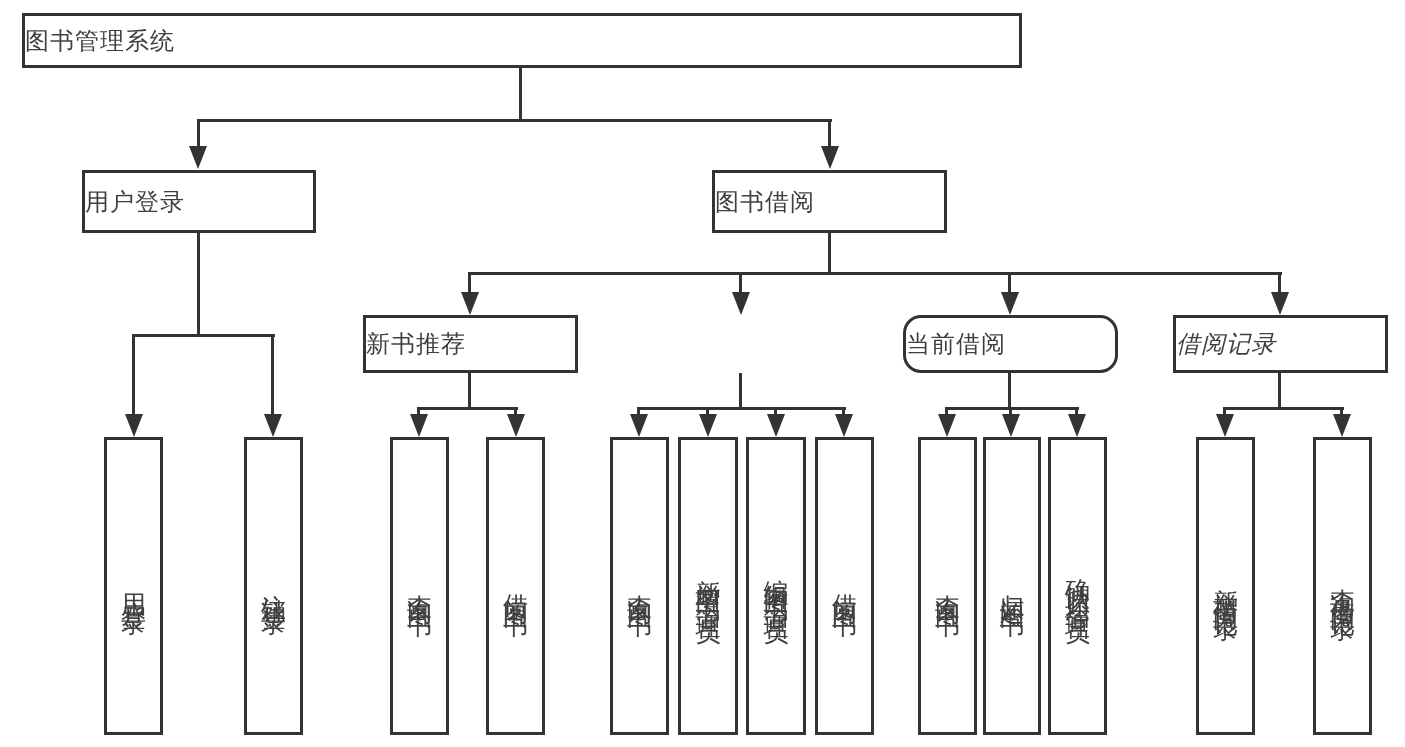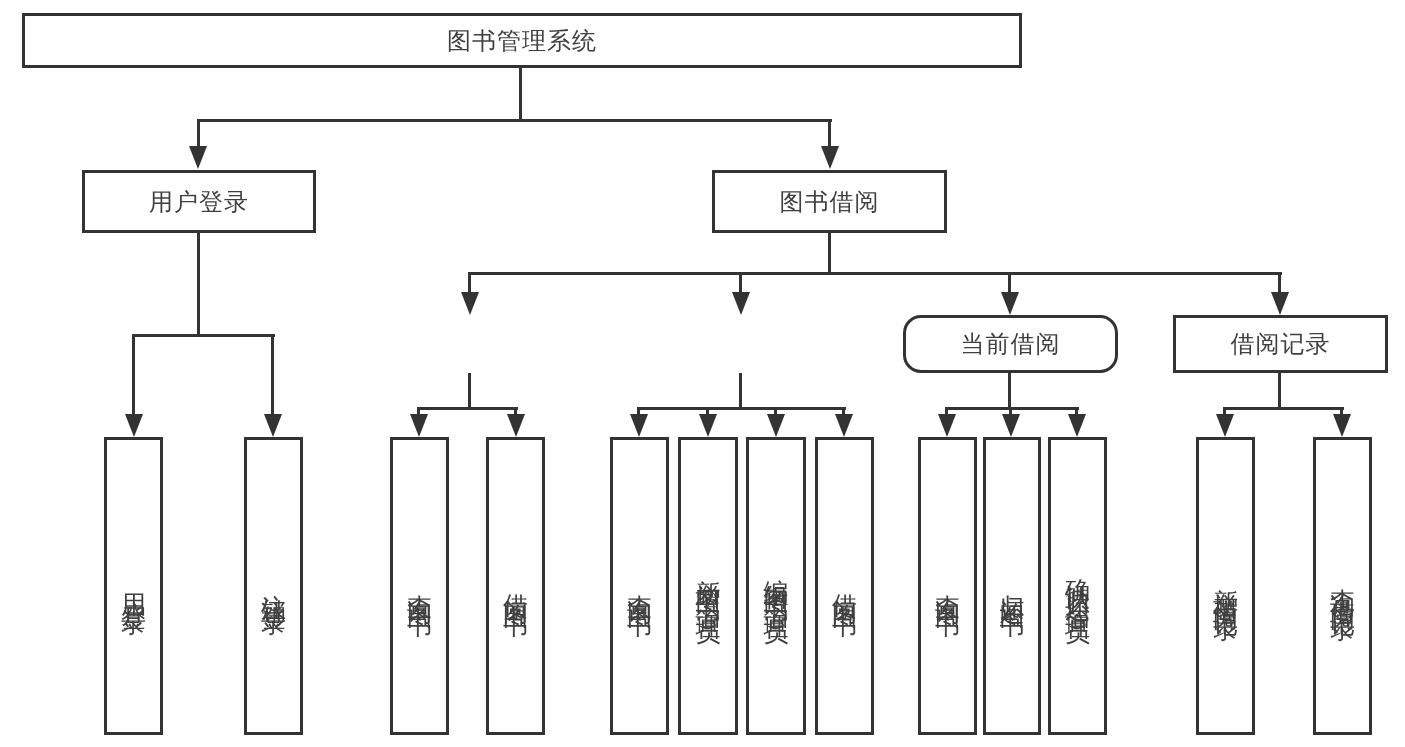--- a/index.html
+++ b/index.html
@@ -14,21 +14,21 @@
     width:1405px;height:747px;
     background:var(--bg);
     font-family:"Liberation Sans","DejaVu Sans",sans-serif;
     overflow:hidden;
   }
   .hbox{
     position:absolute;
     box-sizing:border-box;
     border:3px solid var(--line);
     background:var(--bg);
-    display:flex;align-items:center;justify-content:center;
+    display:flex;align-items:center;justify-content:flex-start;
     font-size:24px;color:var(--text);
     letter-spacing:1px;
     white-space:nowrap;
   }
   .vbox{
     position:absolute;
     box-sizing:border-box;
     border:3px solid var(--line);
     background:var(--bg);
     display:flex;align-items:center;justify-content:center;
@@ -94,24 +94,27 @@
   <div class="hl" style="left:468px;top:272px;width:814px;"></div>
   <div class="vl" style="left:468px;top:272px;height:21px;"></div>
   <div class="ah" style="left:461px;top:292px;"></div>
   <div class="vl" style="left:739px;top:272px;height:21px;"></div>
   <div class="ah" style="left:732px;top:292px;"></div>
   <div class="vl" style="left:1008px;top:272px;height:21px;"></div>
   <div class="ah" style="left:1001px;top:292px;"></div>
   <div class="vl" style="left:1278px;top:272px;height:21px;"></div>
   <div class="ah" style="left:1271px;top:292px;"></div>
 
+  <div class="hbox" style="left:363px;top:315px;width:215px;height:58px;">
+    <span>新书推荐</span>
+  </div>
   <div class="hbox" style="left:903px;top:315px;width:215px;height:58px;border-radius:18px;">
     <span>当前借阅</span>
   </div>
-  <div class="hbox" style="left:1173px;top:315px;width:215px;height:58px;">
+  <div class="hbox" style="left:1173px;top:315px;width:215px;height:58px;font-style:italic;">
     <span>借阅记录</span>
   </div>
 
   <div class="vl" style="left:468px;top:373px;height:36px;"></div>
   <div class="hl" style="left:417px;top:407px;width:101px;"></div>
   <div class="vl" style="left:417px;top:407px;height:9px;"></div>
   <div class="ah" style="left:410px;top:414px;"></div>
   <div class="vl" style="left:514px;top:407px;height:9px;"></div>
   <div class="ah" style="left:507px;top:414px;"></div>
 

